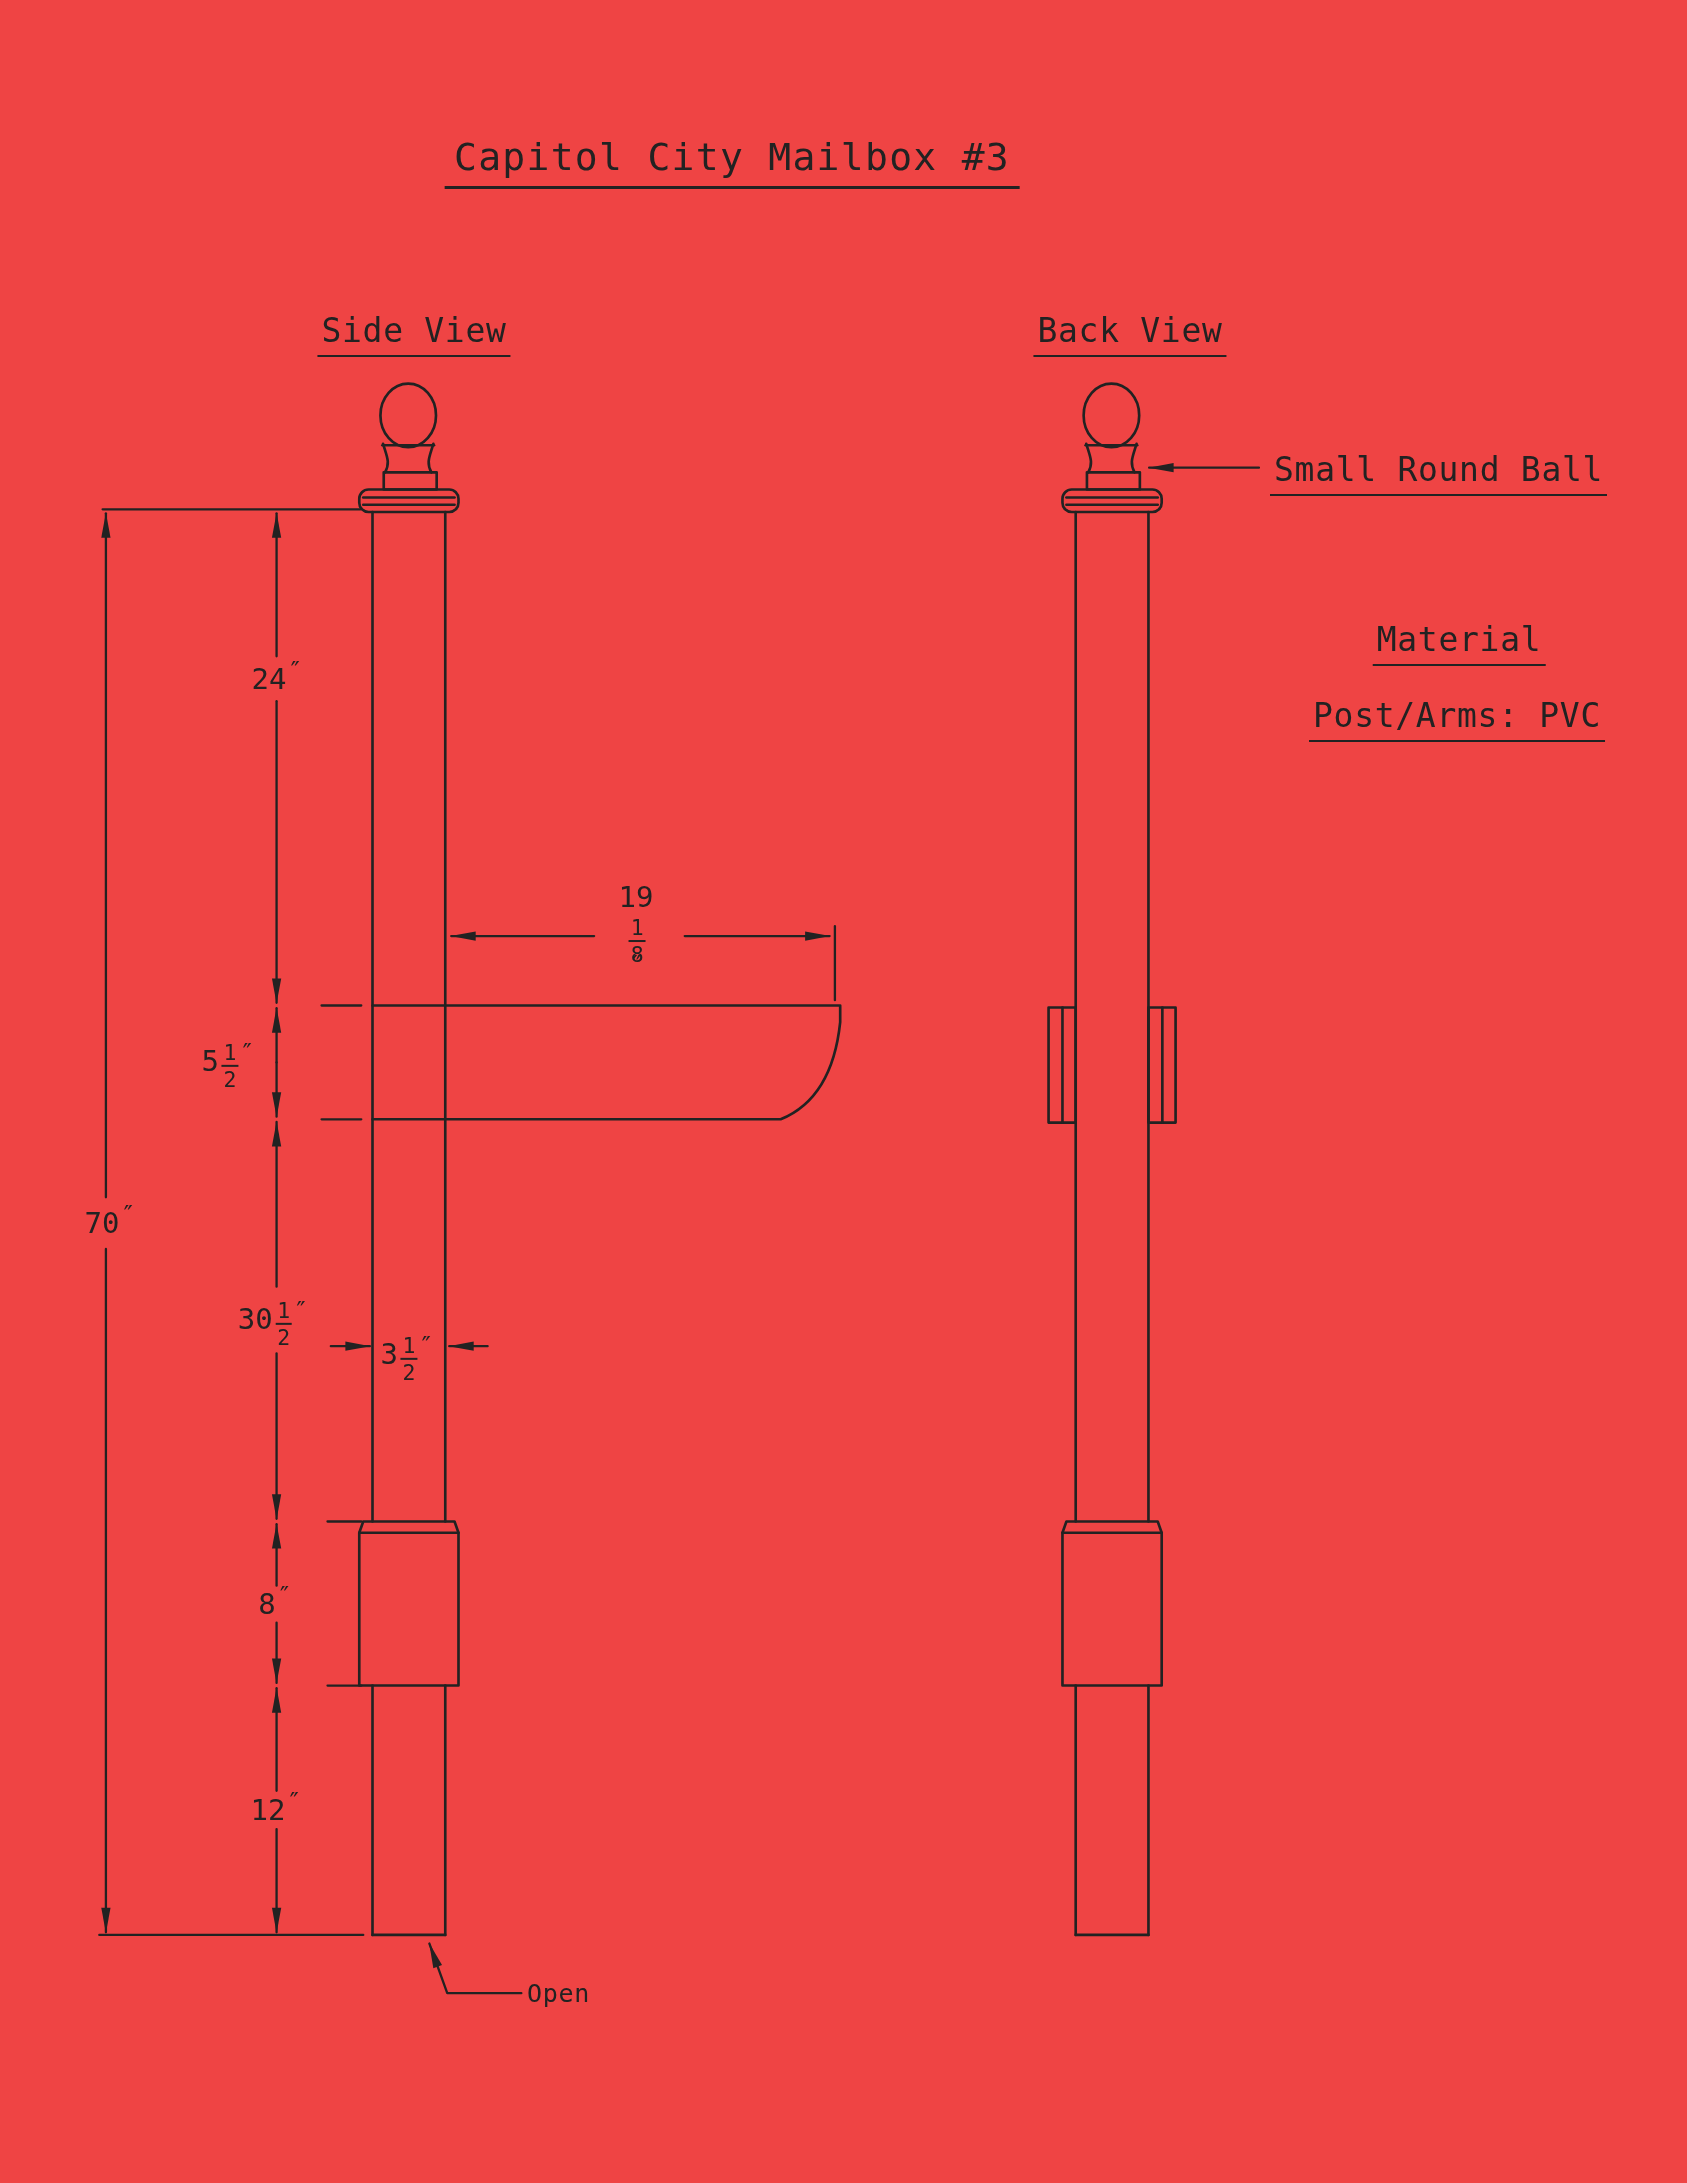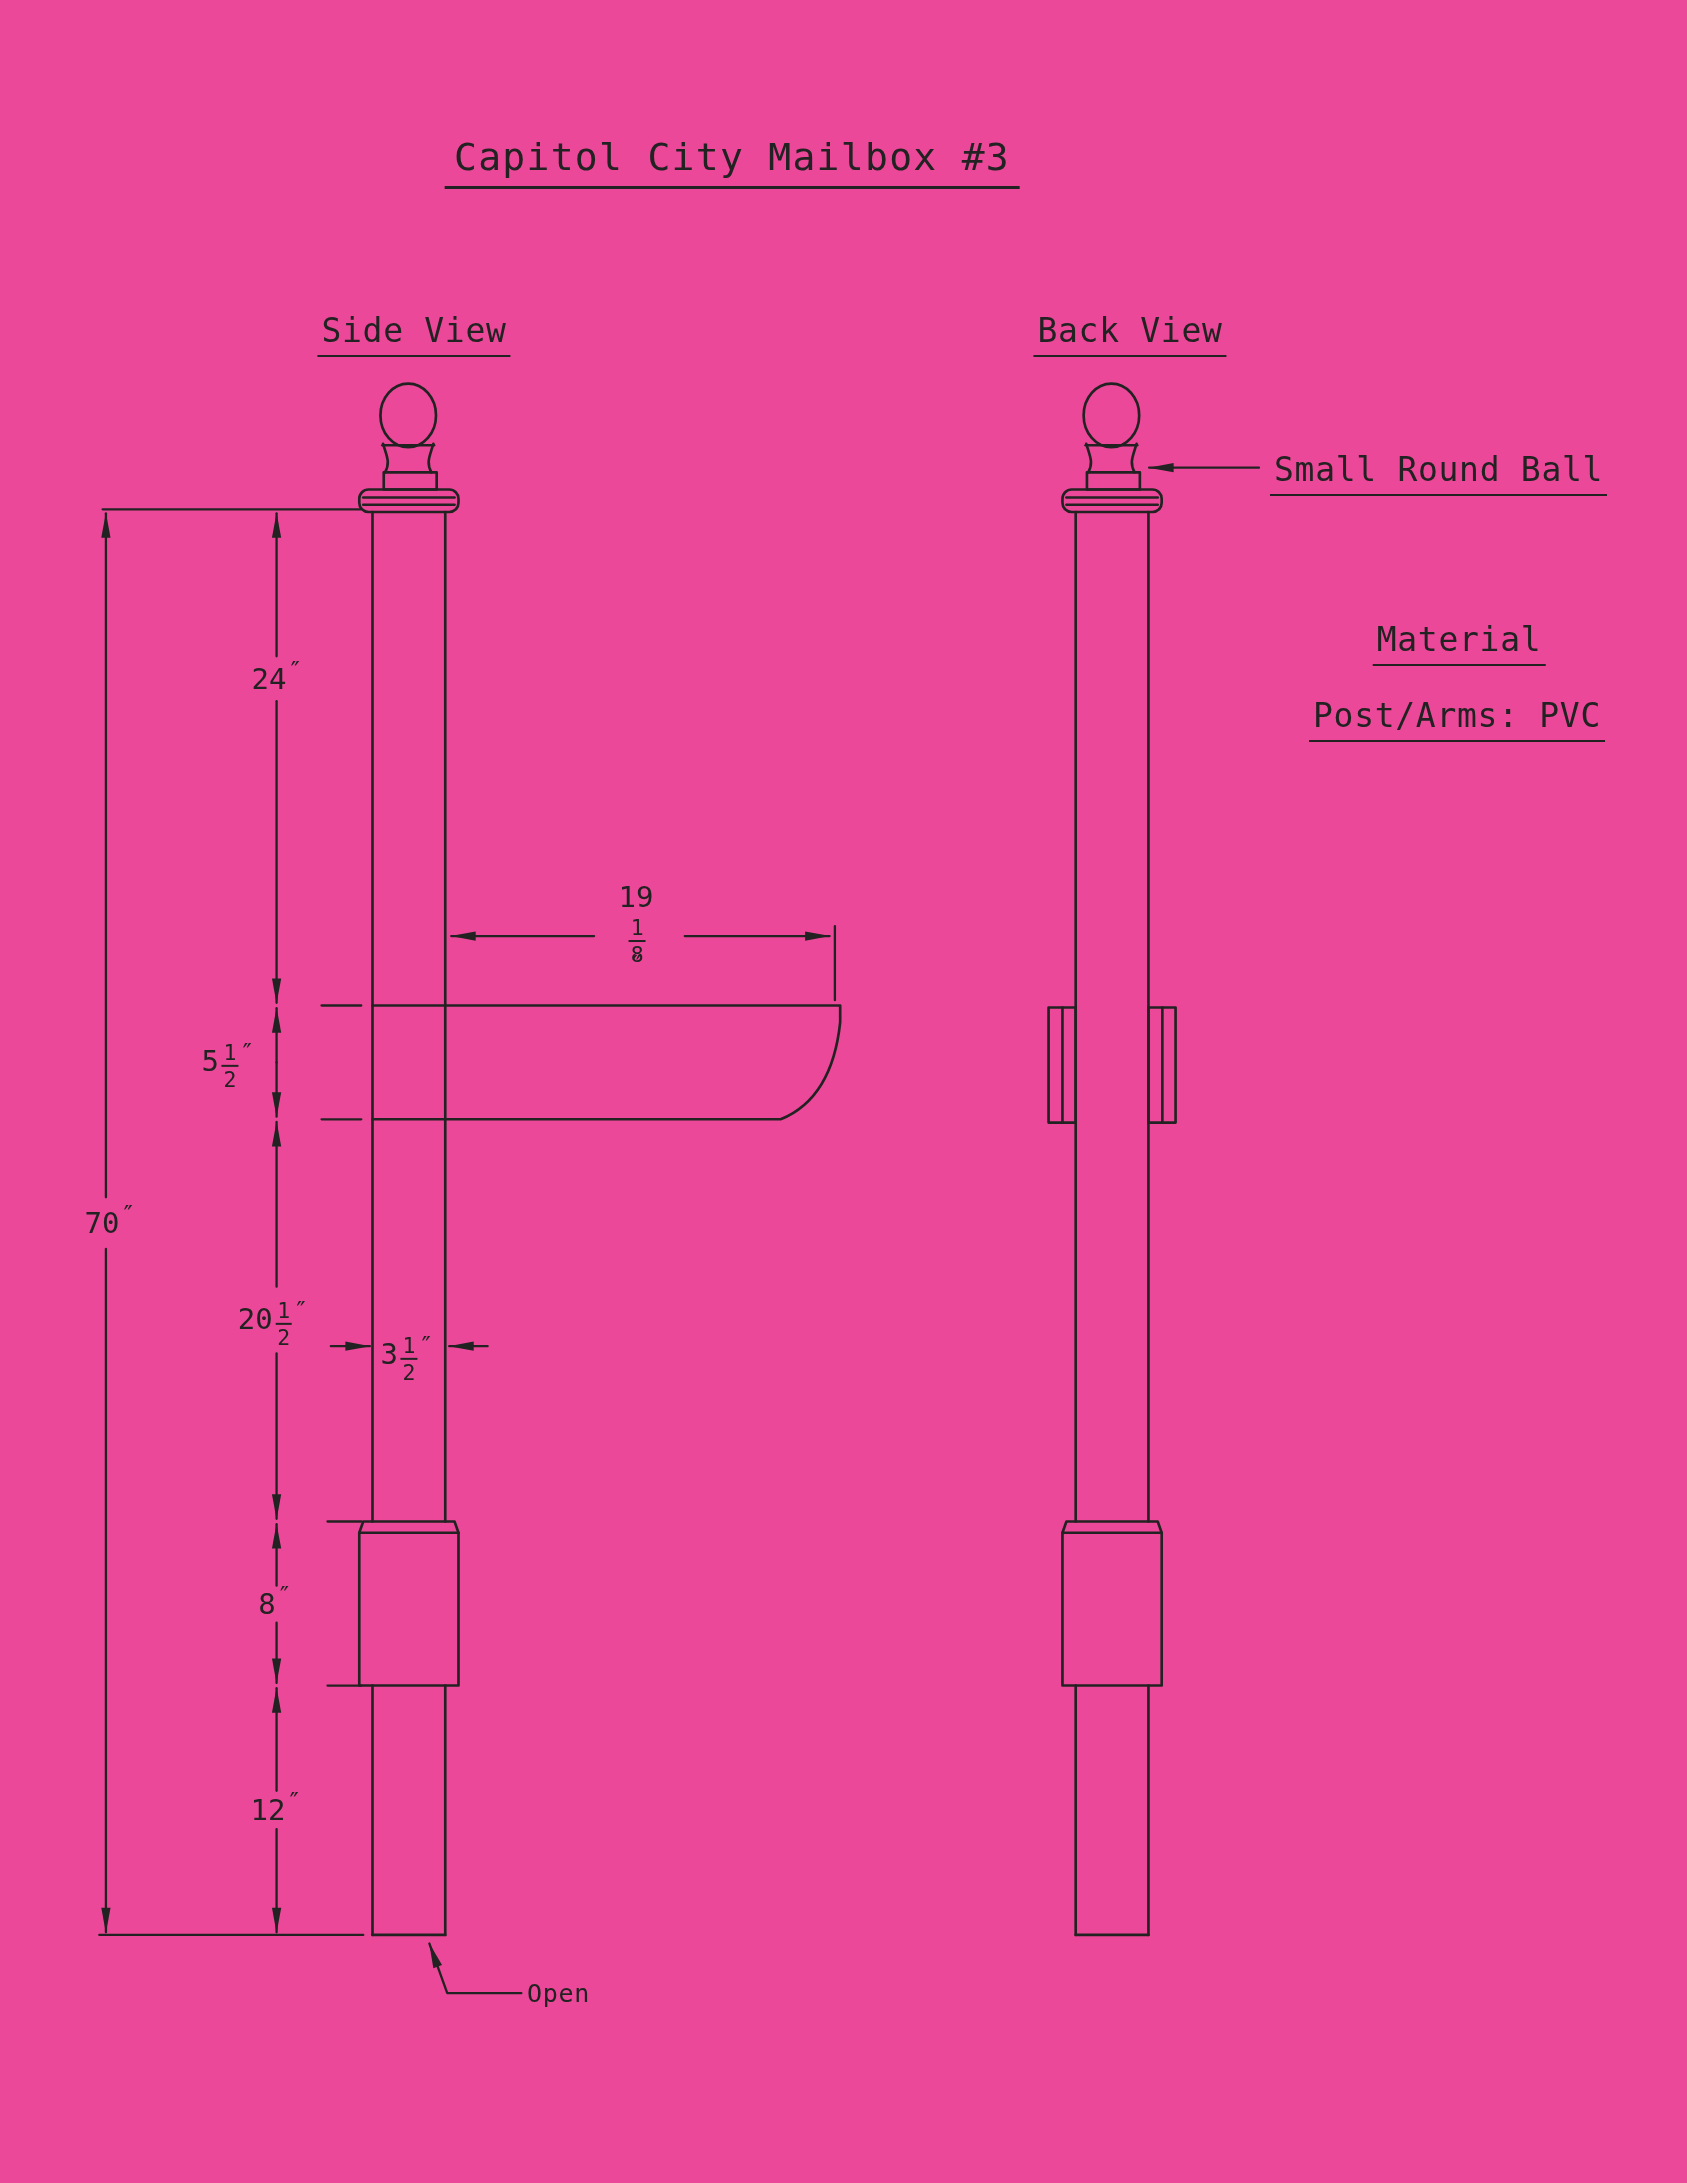--- a/index.html
+++ b/index.html
@@ -1,19 +1,19 @@
 <!DOCTYPE html>
 <html style="font-size:10.6px"><head>
 <meta charset="utf-8">
 <style>
   html,body{margin:0;padding:0;background:#ffffff;}
   .sheet{
     position:relative;
     width:1687px;height:2183px;
-    background:#ec4899;
+    background:#ef4444;
     font-family:"DejaVu Sans Mono", monospace;
     color:#222222;
     overflow:hidden;
   }
   svg.linework{position:absolute;left:0;top:0;}
   .lbl{
     position:absolute;
     white-space:nowrap;
     font-size:33px;
     letter-spacing:0.7px;
@@ -206,21 +206,21 @@
   <div class="dim" style="left:228px;top:1061px;">
     <span>5</span>
       <span class="frac">
         <span class="fn">1</span>
         <span class="fd">2</span>
       </span>
       <span class="unit">″</span>
   </div>
 
   <div class="dim" style="left:273px;top:1319px;">
-    <span>20</span>
+    <span>30</span>
       <span class="frac">
         <span class="fn">1</span>
         <span class="fd">2</span>
       </span>
       <span class="unit">″</span>
   </div>
 
   <div class="dim" style="left:407px;top:1354px;">
     <span>3</span>
       <span class="frac">

